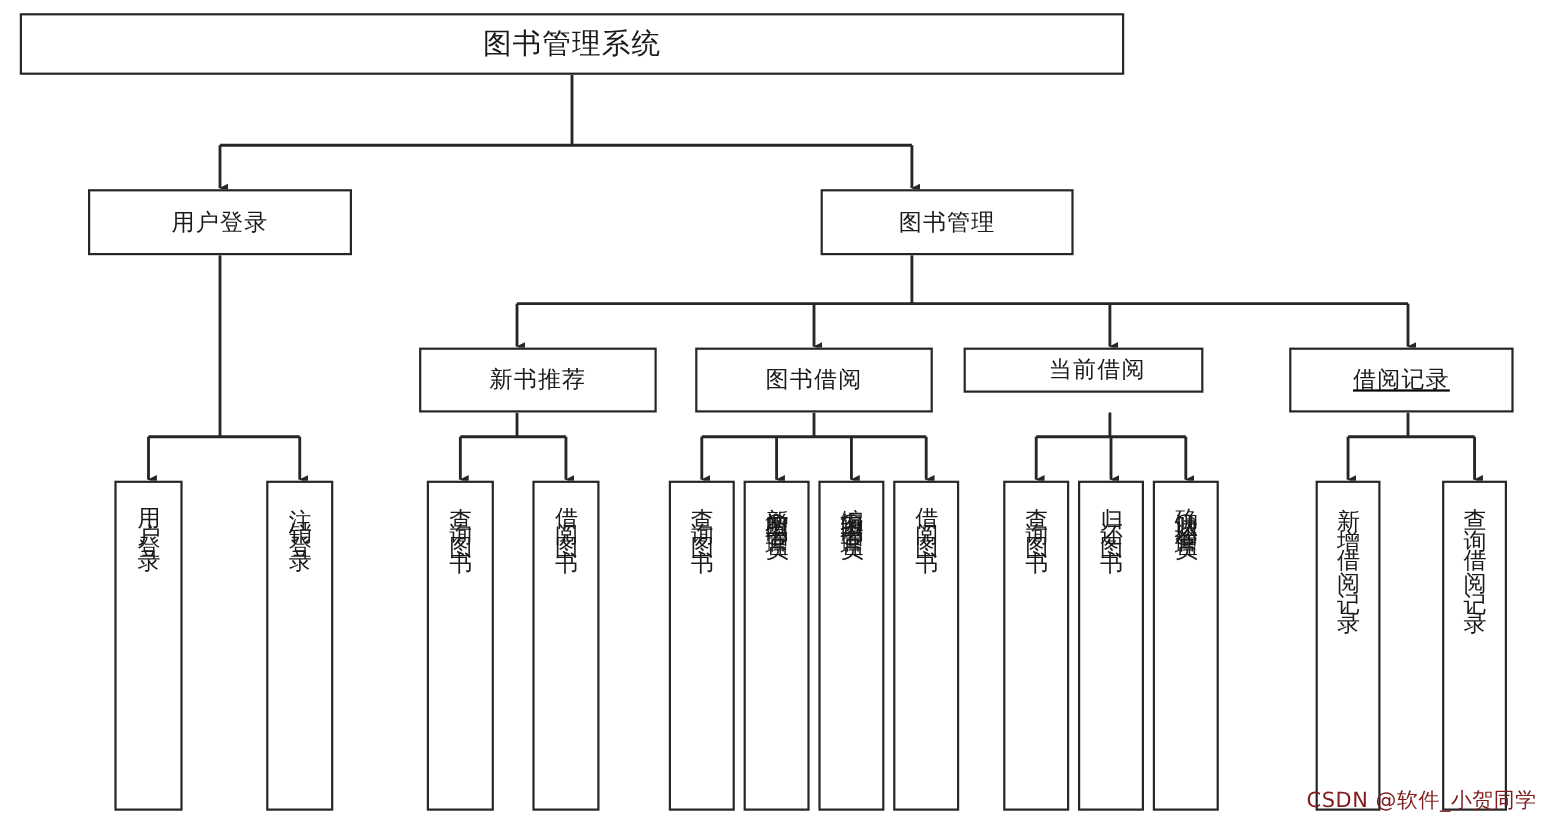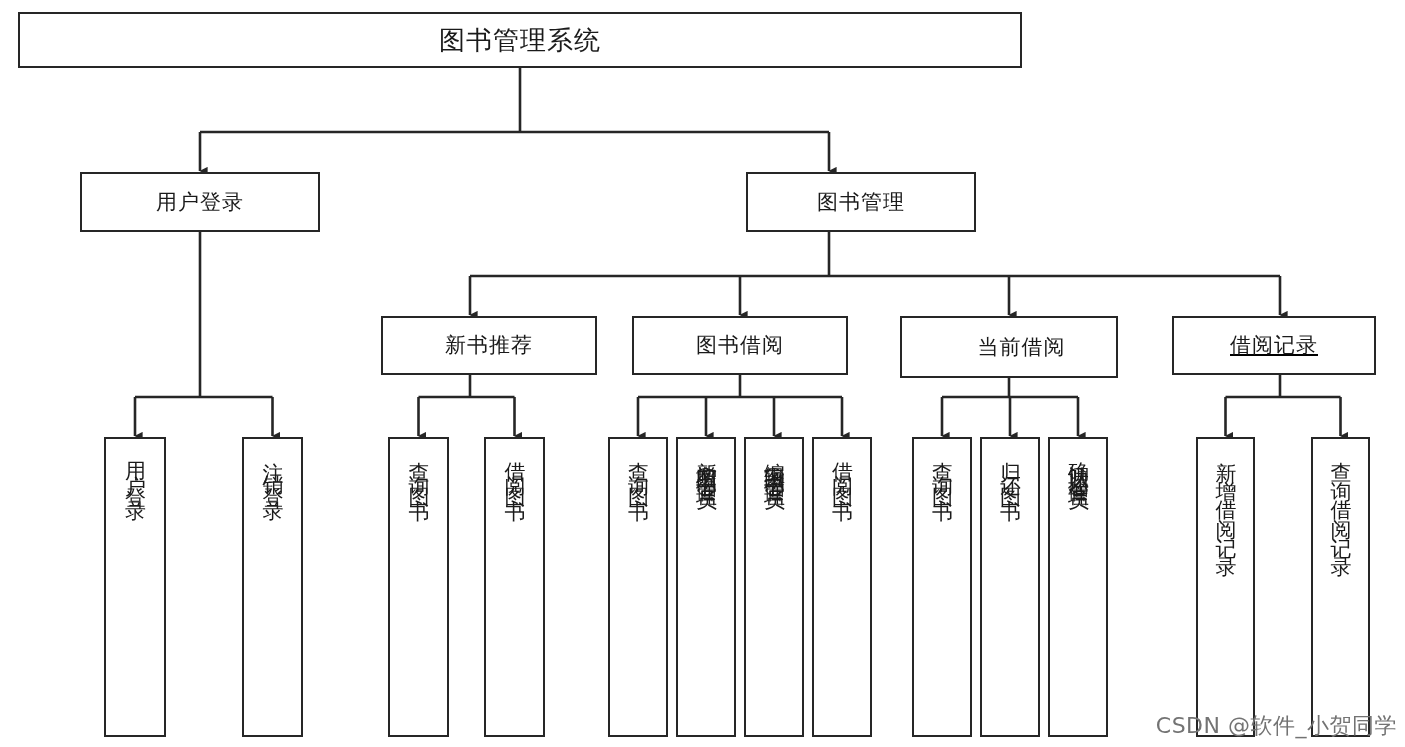--- a/index.html
+++ b/index.html
@@ -71,22 +71,22 @@
   .node.vert.mid .label {
     letter-spacing: 13px;
   }
   .node.vert.short .label {
     letter-spacing: 19px;
   }
   #watermark {
     position: absolute;
     right: 8px;
     bottom: 6px;
-    font-size: 22px;
-    color: #737373;
+    font-size: 19px;
+    color: #7f1d1d;
     letter-spacing: 0.5px;
     white-space: nowrap;
     user-select: none;
   }
 </style>
 </head>
 <body>
 
 <div id="diagram-root">
   <svg id="edges" viewBox="0 0 1405 747">
@@ -140,21 +140,21 @@
       </div>
       <div class="node horiz" style="left: 710px; top: 172px; width: 230px; height: 60px; margin-left: 36px;">
         <span class="label">图书管理</span>
       </div>
       <div class="node horiz" style="left: 381px; top: 316px; width: 216px; height: 59px;">
         <span class="label">新书推荐</span>
       </div>
       <div class="node horiz" style="left: 632px; top: 316px; width: 216px; height: 59px; justify-content: center;">
         <span class="label">图书借阅</span>
       </div>
-      <div class="node horiz" style="left: 900px; top: 316px; width: 218px; height: 62px; padding-left: 25px;">
+      <div class="node horiz" style="left: 876px; top: 316px; width: 218px; height: 41px; padding-left: 25px;">
         <span class="label">当前借阅</span>
       </div>
       <div class="node horiz" style="left: 1172px; top: 316px; width: 204px; height: 59px; text-decoration: underline;">
         <span class="label">借阅记录</span>
       </div>
       <div class="node vert mid" style="left: 104px; top: 437px; width: 62px; height: 300px;">
         <span class="label">用户登录</span>
       </div>
       <div class="node vert mid" style="left: 242px; top: 437px; width: 61px; height: 300px;">
         <span class="label">注销登录</span>

